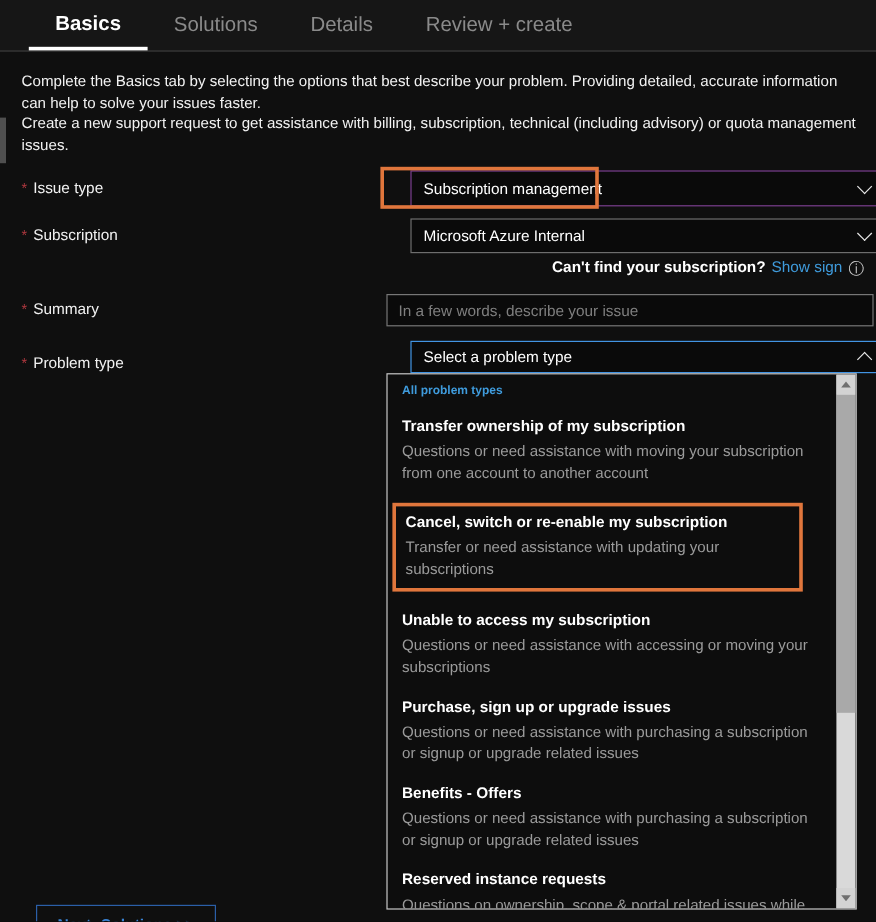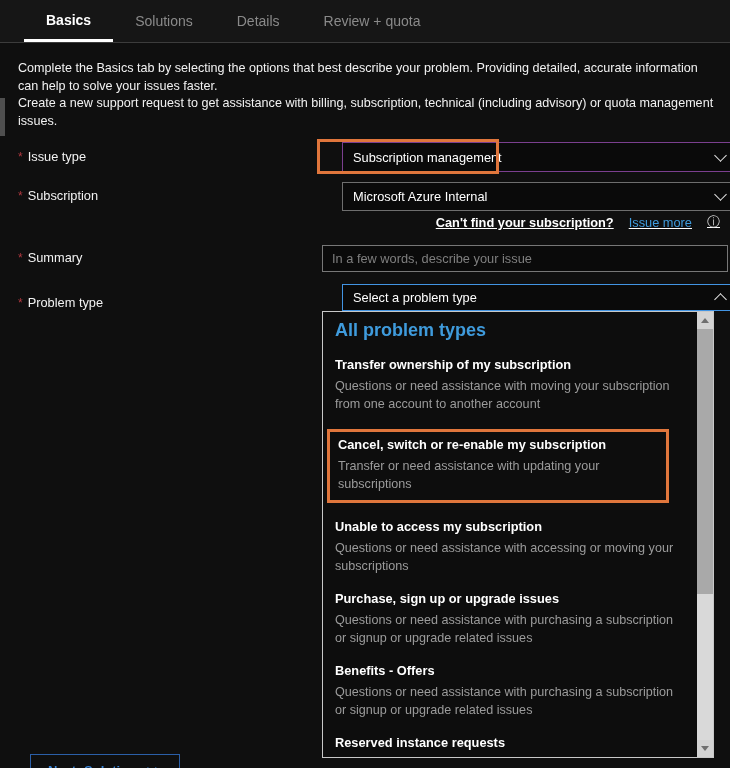--- a/index.html
+++ b/index.html
@@ -1,21 +1,21 @@
 <!DOCTYPE html>
 <html><head>
 <meta charset="utf-8">
 <style>
   html,body{margin:0;padding:0;background:#0e0e0e;}
   .screen{position:relative;width:730px;height:768px;background:#0f0f0f;overflow:hidden;
           font-family:"Liberation Sans",sans-serif;color:#fff;}
   
   .tabbar{position:absolute;top:0;left:0;width:730px;height:42px;background:#161616;
           border-bottom:1px solid #3c3c3c;display:flex;align-items:stretch;}
-  .tab{display:flex;align-items:center;padding:0 22px;font-size:14px;color:#8a8a8a;
+  .tab{display:flex;align-items:center;padding:0 22px;font-size:17px;color:#8a8a8a;
        cursor:pointer;box-sizing:border-box;}
   .tab.active{color:#ffffff;font-weight:bold;border-bottom:3px solid #ffffff;margin-left:24px;}
   
   .left-scroll{position:absolute;left:0;top:98px;width:5px;height:38px;background:#4f4f4f;}
   
   .intro{position:absolute;left:18px;top:60px;width:700px;font-size:12.6px;line-height:17.5px;color:#f2f2f2;}
   
   .flabel{position:absolute;left:18px;font-size:12.8px;color:#f2f2f2;}
   .req{color:#b0383f;margin-right:5px;font-size:12px;}
   .select{position:absolute;left:342px;width:396px;box-sizing:border-box;background:#0a0a0a;
@@ -23,33 +23,33 @@
   .sel-text{flex:1;white-space:nowrap;overflow:hidden;}
   .b-purple{border:1px solid #7b3f8f;}
   .b-gray{border:1px solid #6e6e6e;}
   .b-blue{border:1px solid #4294e3;gap:12px;}
   .chev{width:8px;height:8px;border-right:1.6px solid #e8e8e8;border-bottom:1.6px solid #e8e8e8;
         flex:none;margin-right:2px;}
   .chev.down{transform:rotate(45deg);margin-top:-4px;}
   .chev.up{transform:rotate(-135deg);margin-top:4px;}
   .hl-box{position:absolute;border:3px solid #e0763c;pointer-events:none;box-sizing:border-box;}
   .hl-issue{left:317px;top:139px;width:182px;height:35px;}
-  .helper{position:absolute;top:215px;right:10px;font-size:12.8px;display:flex;align-items:flex-start;gap:15px;text-decoration:underline;}
+  .helper{position:absolute;top:215px;right:10px;font-size:12.8px;display:flex;align-items:flex-end;gap:5px;}
   .helper .q{font-weight:bold;color:#ffffff;}
   .link{color:#3f9bdc;text-decoration:none;cursor:pointer;}
   .info-icon{color:#cfcfcf;font-size:13px;line-height:13px;cursor:pointer;}
   .txt-input{position:absolute;left:322px;width:406px;box-sizing:border-box;background:#0a0a0a;
              border:1px solid #777;color:#e8e8e8;font-size:12.8px;padding:0 9px;
              font-family:"Liberation Sans",sans-serif;}
   .txt-input::placeholder{color:#7f7f7f;}
   
   .panel{position:absolute;left:322px;top:311px;width:392px;height:447px;box-sizing:border-box;
          background:#0d0d0d;border:1px solid #c8c8c8;overflow:hidden;}
   .panel-inner{position:absolute;left:0;top:0;right:16px;bottom:0;padding:8px 10px 0 12px;overflow:hidden;}
-  .all-link{color:#3f9bdc;font-size:18px;font-weight:bold;cursor:pointer;}
+  .all-link{color:#3f9bdc;font-size:10px;font-weight:bold;cursor:pointer;}
   .pt-item{margin-top:16px;cursor:pointer;}
   .pt-title{font-size:12.8px;font-weight:bold;color:#ffffff;margin-bottom:5px;}
   .pt-desc{font-size:12.6px;color:#9b9b9b;line-height:18px;}
   .pt-item.orange{border:3px solid #e0763c;padding:5px 8px 7px 8px;margin-left:-8px;margin-right:18px;}
   
   .sb{position:absolute;top:0;right:0;width:16px;height:100%;background:#d9d9d9;}
   .sb-btn{position:absolute;left:0;width:16px;height:17px;background:#d3d3d3;
           display:flex;align-items:center;justify-content:center;cursor:pointer;}
   .sb-btn.up{top:0;}
   .sb-btn.down{bottom:0;}
@@ -65,21 +65,21 @@
 </style>
 </head>
 <body>
 
 <div class="screen">
 
   <div class="tabbar">
     <div class="tab active">Basics</div>
     <div class="tab">Solutions</div>
     <div class="tab">Details</div>
-    <div class="tab">Review + quota</div>
+    <div class="tab">Review + create</div>
   </div>
 
   <div class="left-scroll"></div>
 
   <div class="intro">
     <div>Complete the Basics tab by selecting the options that best describe your problem. Providing detailed, accurate information can help to solve your issues faster.</div>
     <div>Create a new support request to get assistance with billing, subscription, technical (including advisory) or quota management issues.</div>
   </div>
 
   <div class="flabel" style="top:149px;">
@@ -93,21 +93,21 @@
 
   <div class="flabel" style="top:188px;">
     <span class="req">*</span><span>Subscription</span>
   </div>
   <div class="select b-gray" style="top:182px;height:29px;">
     <span class="sel-text">Microsoft Azure Internal</span>
     <span class="chev down"></span>
   </div>
   <div class="helper">
     <span class="q">Can't find your subscription?</span>
-    <a class="link">Issue more</a>
+    <a class="link">Show sign</a>
     <span class="info-icon">ⓘ</span>
   </div>
 
   <div class="flabel" style="top:250px;">
     <span class="req">*</span><span>Summary</span>
   </div>
   <input class="txt-input" style="top: 245px; height: 27px;" type="text" placeholder="In a few words, describe your issue">
 
   <div class="flabel" style="top:280px;margin-top:15px;">
     <span class="req">*</span><span>Problem type</span>

